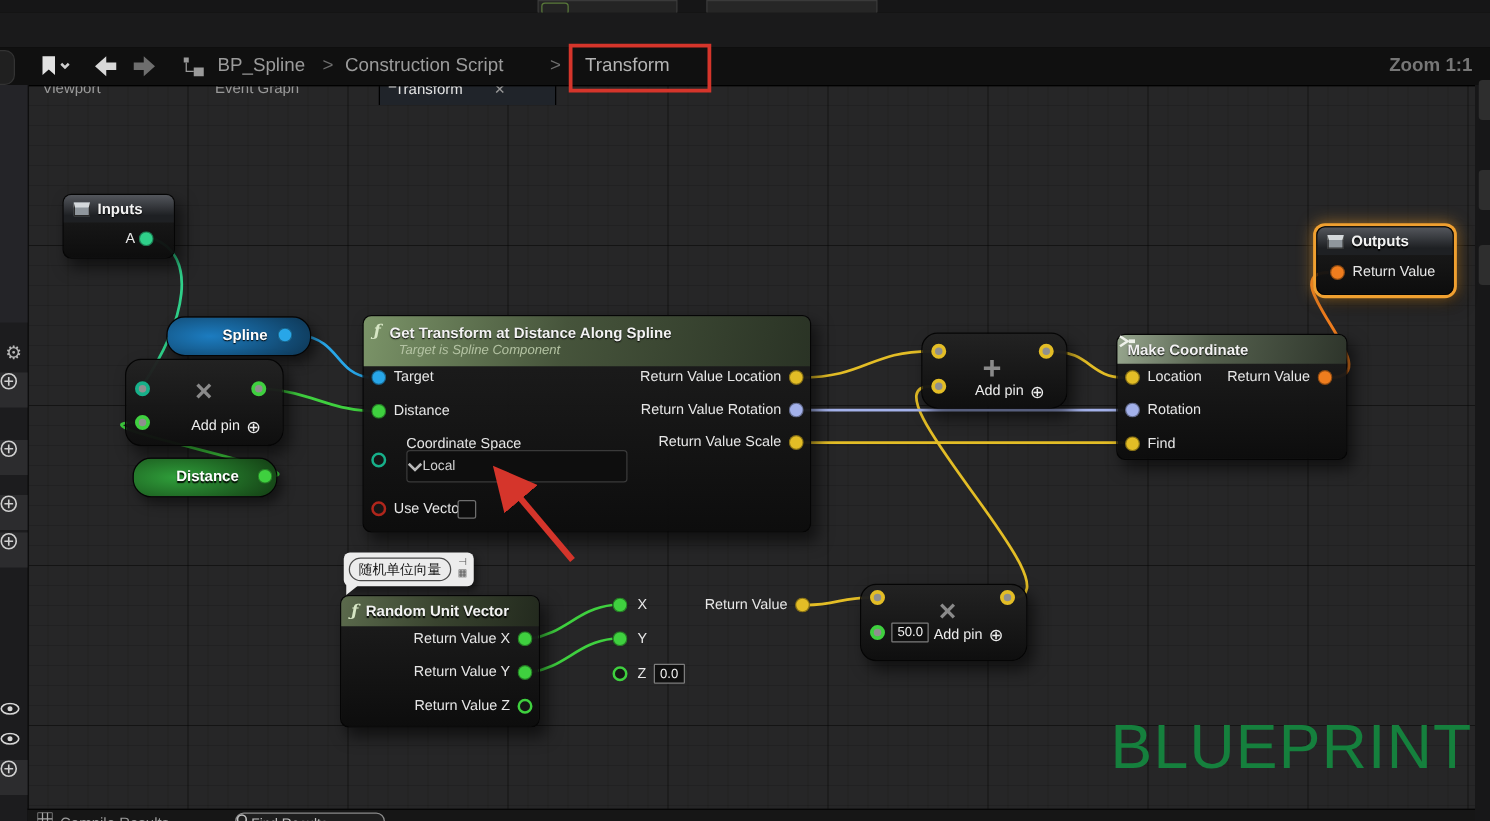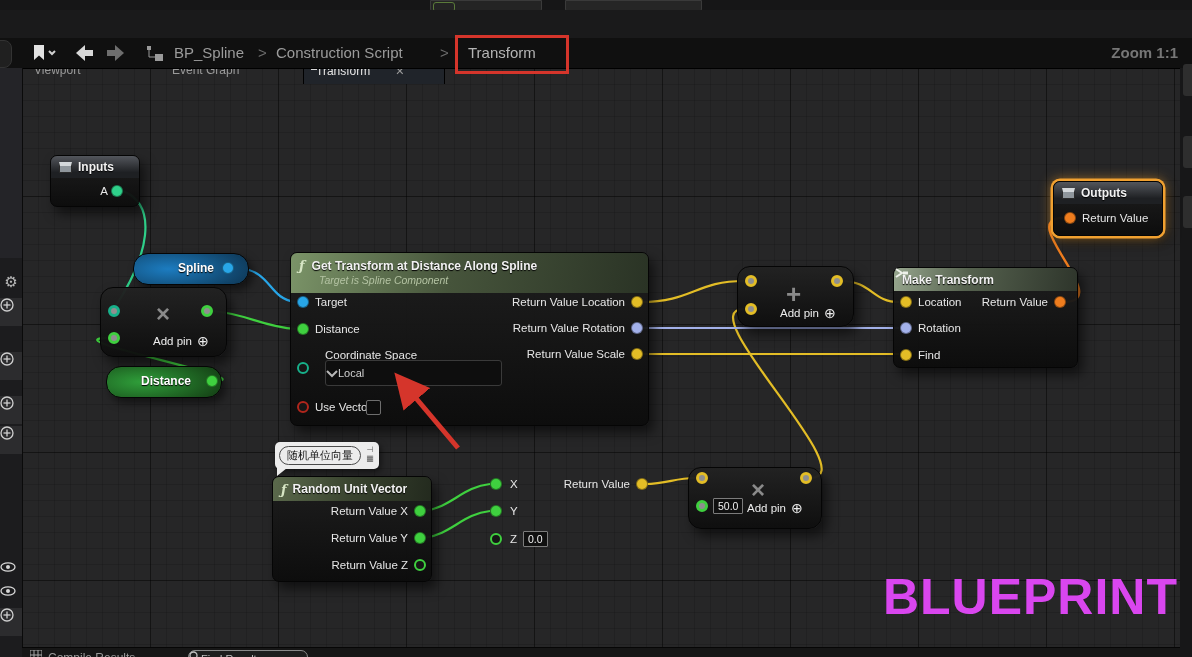--- a/index.html
+++ b/index.html
@@ -55,21 +55,21 @@
   .valbox{position:absolute;background:#101010;border:1px solid #7c7c7c;border-radius:1px;color:#efefef;font-size:10.5px;line-height:14px;padding:0 4px;}
   .dropdown{position:absolute;background:#0e0e0e;border:1px solid #3a3a3a;border-radius:3px;color:#cfcfcf;font-size:11px;display:flex;align-items:center;}
   .checkbox{position:absolute;width:15px;height:15px;background:#0d0d0d;border:1px solid #6e6e6e;border-radius:2px;box-sizing:border-box;}
   
   #comment{left:275px;top:442px;width:104px;height:27px;background:#ececec;border-radius:5px;box-shadow:2px 3px 6px rgba(0,0,0,.5);z-index:5;}
   #comment .inner{position:absolute;left:4px;top:4px;right:18px;bottom:4px;border:1.5px solid #4a4a4a;border-radius:11px;
       display:flex;align-items:center;justify-content:center;color:#141414;font-size:11px;white-space:nowrap;}
   #comment .pinctl{position:absolute;right:2px;top:3px;width:14px;height:20px;color:#555;font-size:8px;line-height:9px;text-align:center;}
   #comment .tail{position:absolute;left:2px;bottom:-7px;width:0;height:0;border-left:10px solid #ececec;border-bottom:8px solid transparent;}
   
-  #watermark{right:14px;top:568px;color:#d946ef;font-size:50px;font-weight:bold;letter-spacing:1px;z-index:1;}
+  #watermark{right:14px;top:568px;color:#15803d;font-size:50px;font-weight:normal;letter-spacing:1px;z-index:1;}
   #redbox{left:455px;top:35px;width:108px;height:33px;border:3px solid #d5352b;z-index:9;}
   svg{position:absolute;left:0;top:0;}
   #wires{z-index:2;}
   #annot{z-index:8;}
   .nz{z-index:3;}
   #zoomlbl{right:14px;top:6px;color:#767676;font-size:15px;font-weight:bold;}
 </style>
 </head>
 <body>
 
@@ -207,21 +207,21 @@
     <span>Add pin</span>
       <span class="plus">⊕</span>
   </div>
 
   <div class="node nz" style="left:893px;top:267px;width:183px;height:99px;">
     <div class="nhead purehead" style="height:23px;">
       <svg width="15" height="10">
         <polyline points="2,1 8,5 2,9" stroke="#eef1ea" stroke-width="2" fill="none"></polyline>
           <rect x="9" y="3.5" width="5" height="3" fill="#eef1ea"></rect>
       </svg>
-      <span class="t">Make Transform</span>
+      <span class="t">Make Coordinate</span>
     </div>
   </div>
   <div class="pin filled nz" style="--c:#e3bd26;left:900px;top:296px;"></div>
   <div class="abs plabel nz" style="left:918px;top:294px;">Location</div>
   <div class="pin filled nz" style="--c:#a3b1ea;left:900px;top:322px;"></div>
   <div class="abs plabel nz" style="left:918px;top:320px;">Rotation</div>
   <div class="pin filled nz" style="--c:#e3bd26;left:900px;top:349px;"></div>
   <div class="abs plabel nz" style="left:918px;top:347px;">Find</div>
   <div class="abs plabel r nz" style="left:950px;top:294px;width:98px;">Return Value</div>
   <div class="pin filled nz" style="--c:#ef7d1e;left:1054px;top:296px;"></div>

